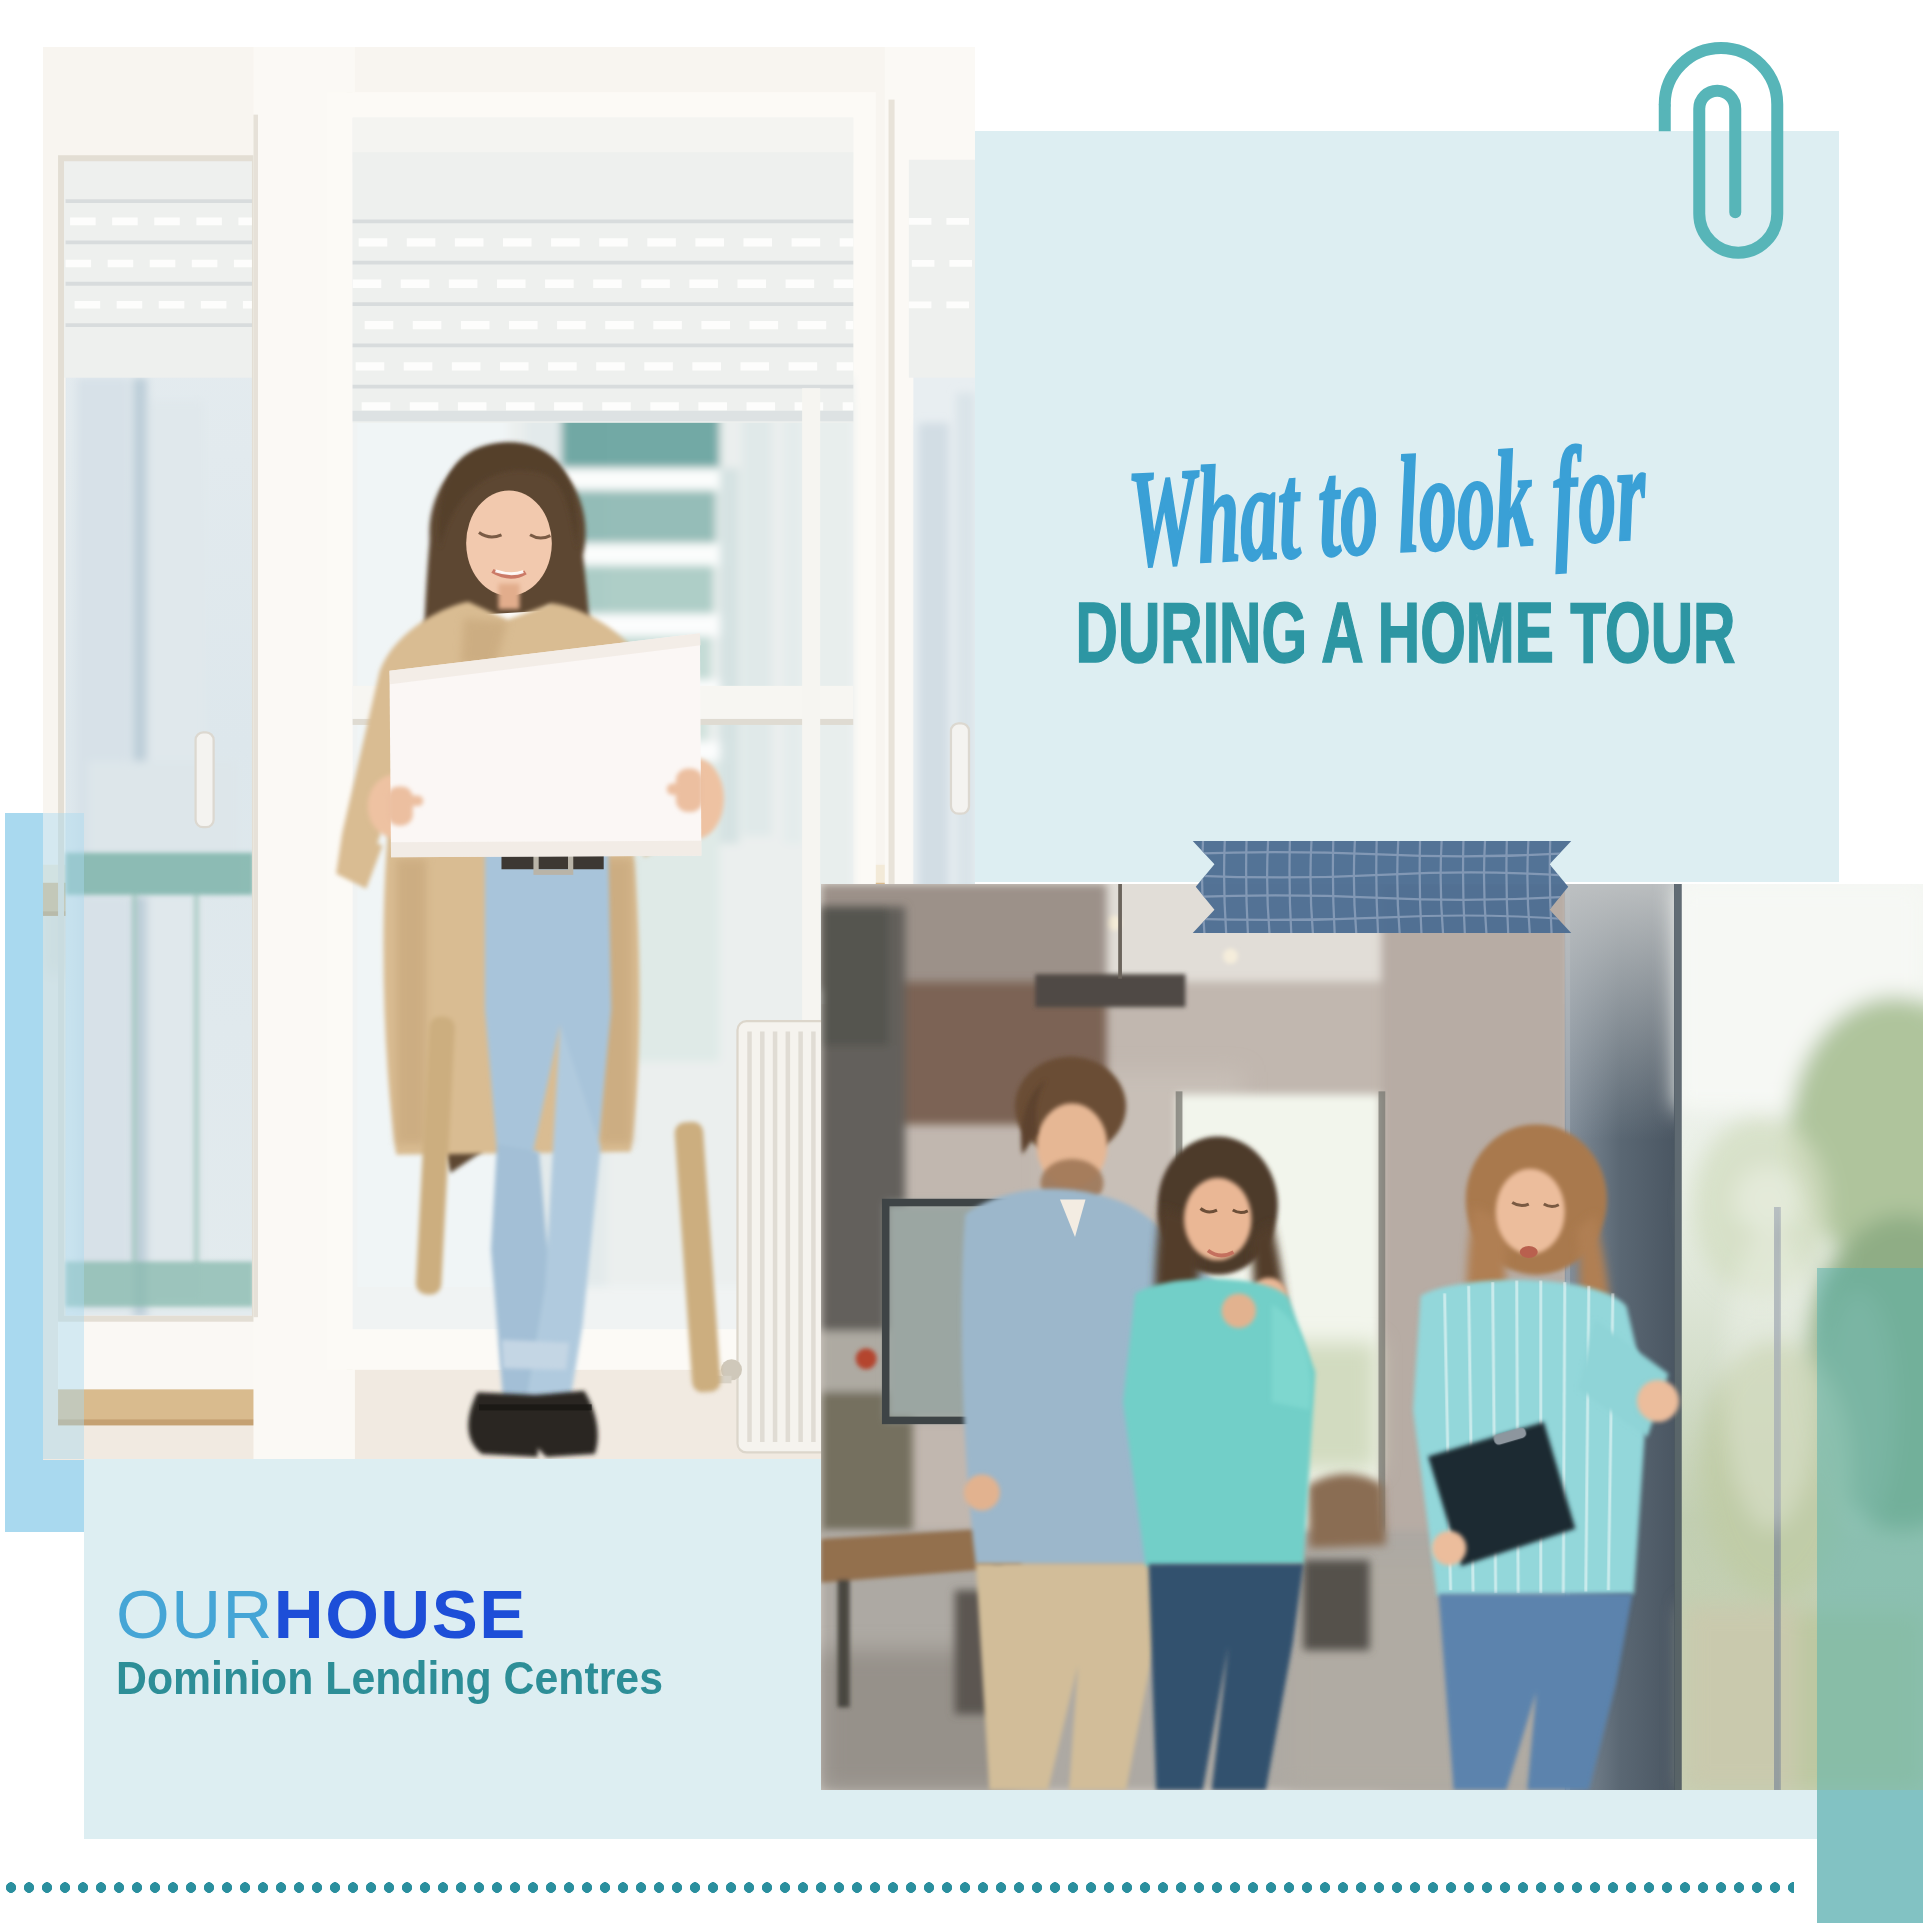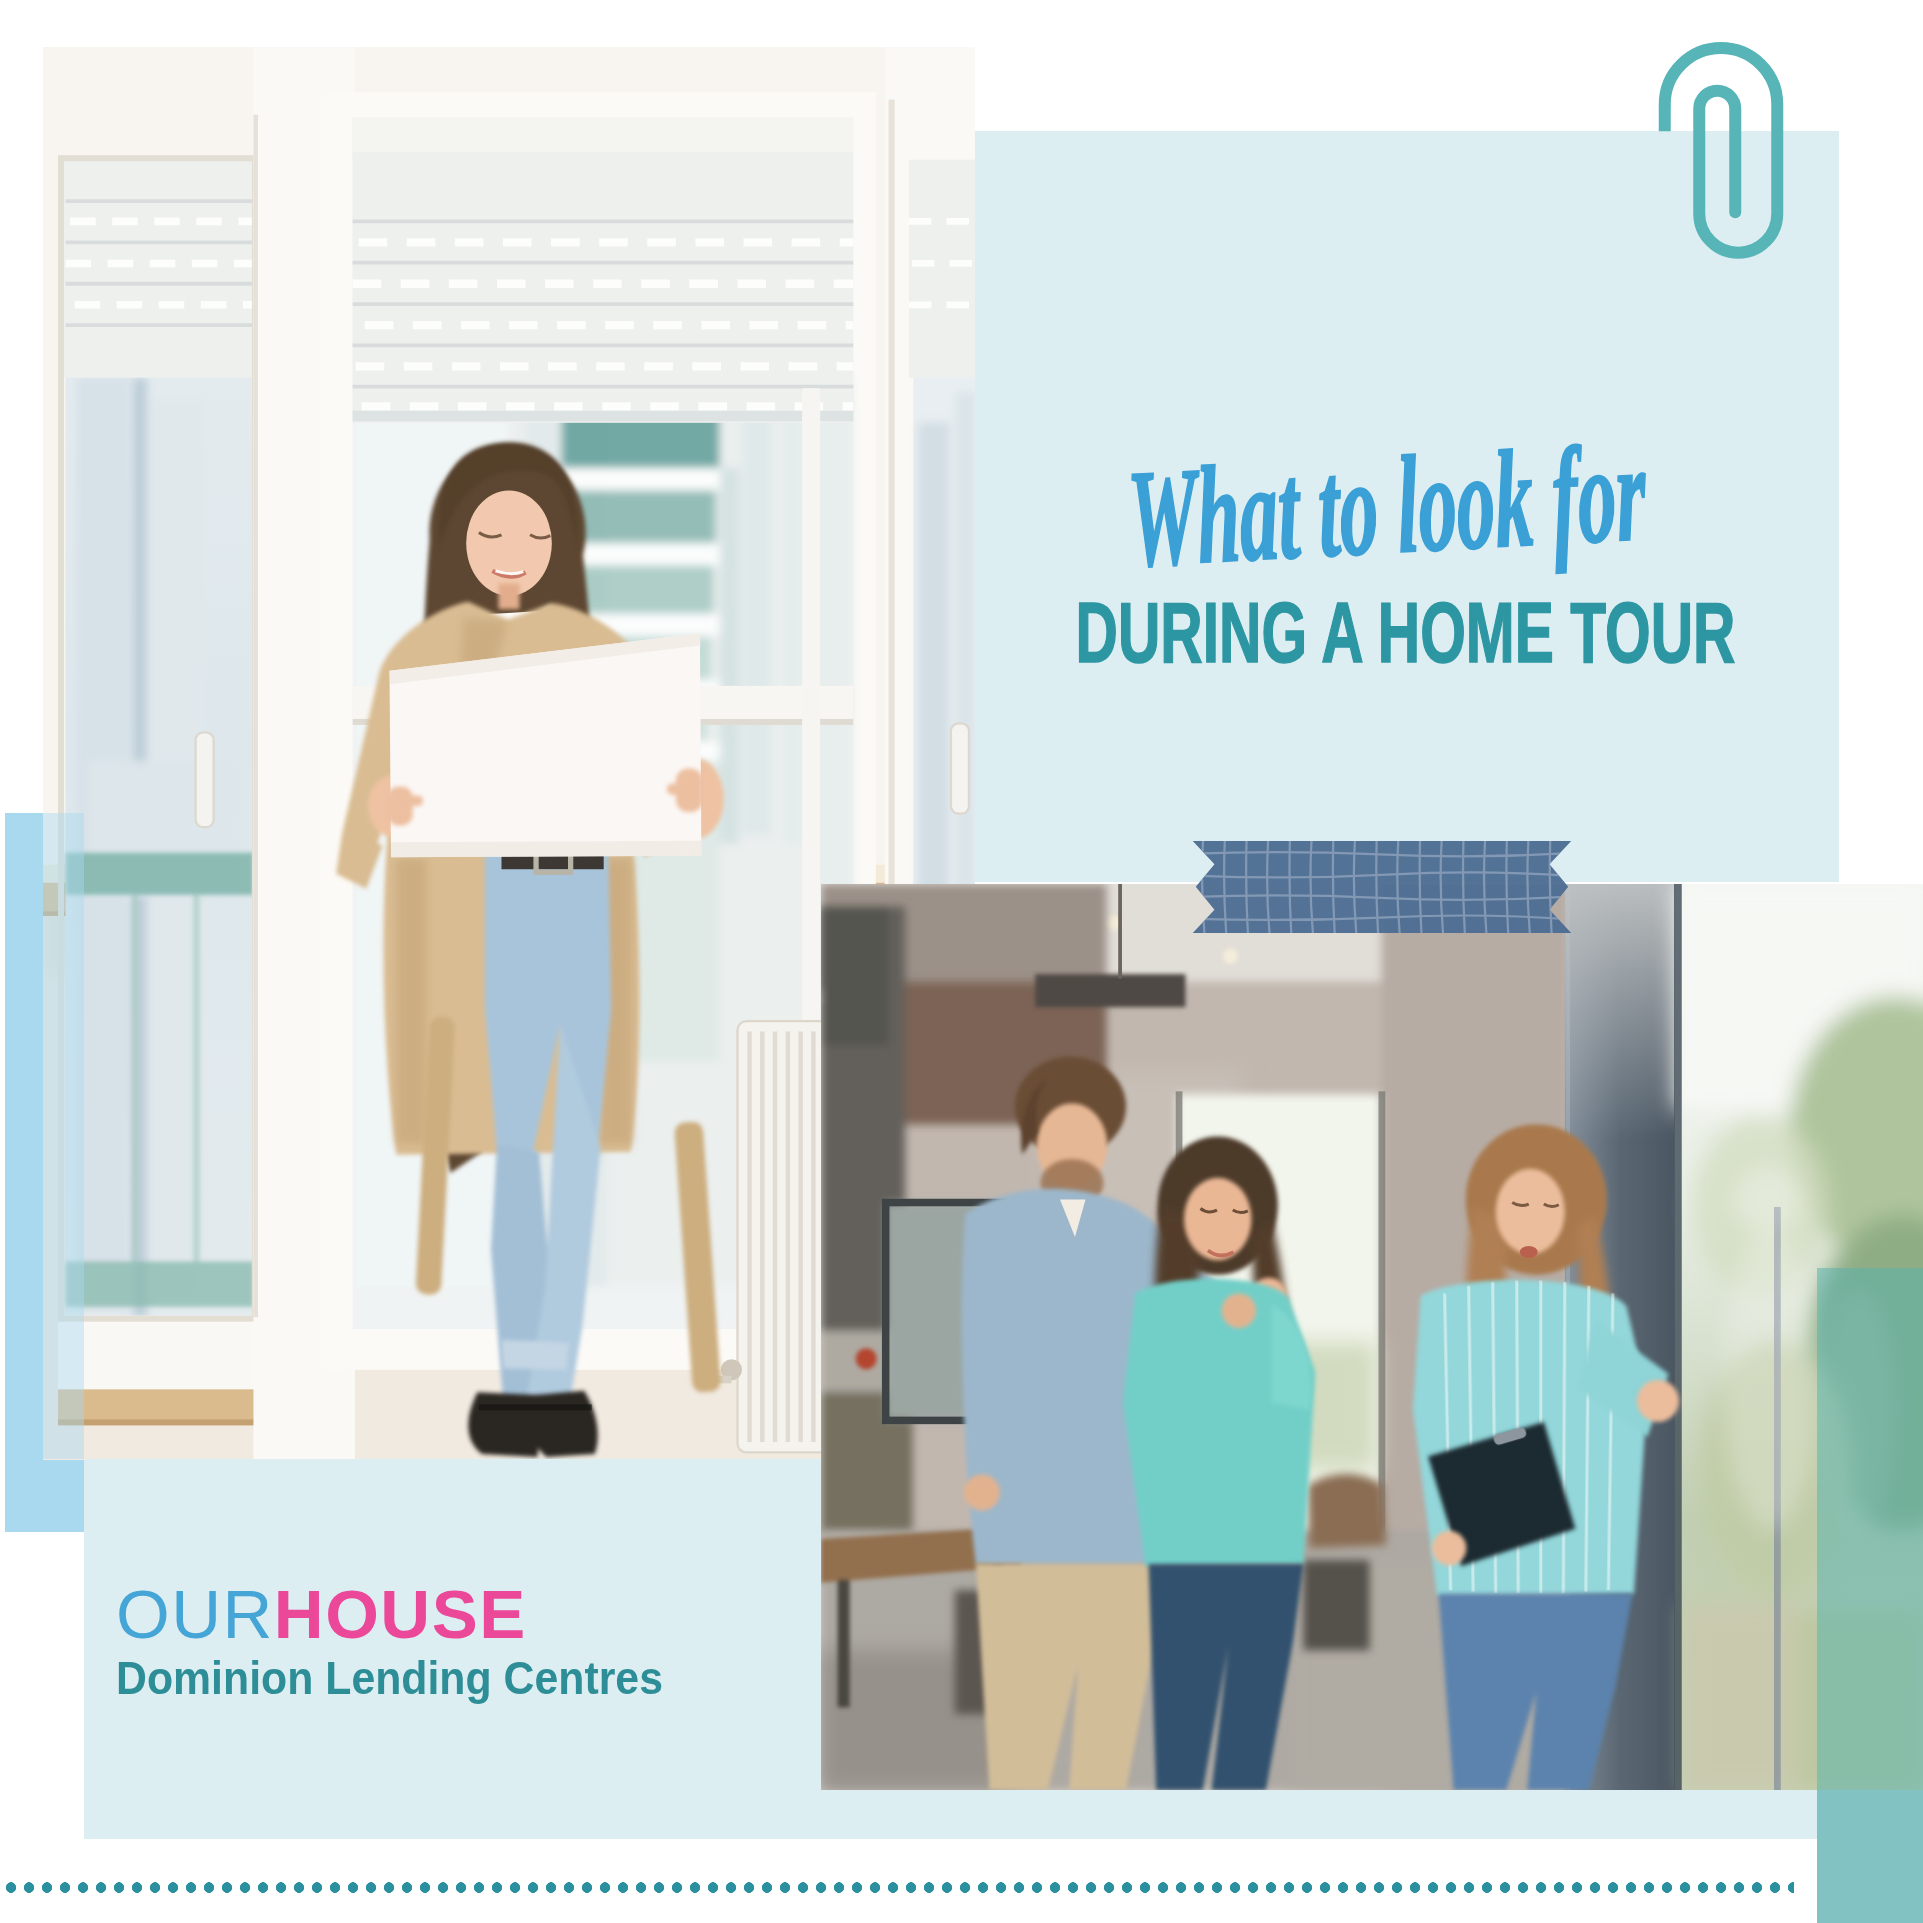--- a/index.html
+++ b/index.html
@@ -243,21 +243,21 @@
 <svg class="abs" style="left:975px;top:406px;" width="864" height="210" viewBox="0 0 1150 280">
   <text x="550" y="195" text-anchor="middle" font-family="Liberation Serif" font-style="italic" font-weight="bold" font-size="185" fill="#3aa0d6" stroke="#3aa0d6" stroke-width="3" textLength="690" lengthAdjust="spacingAndGlyphs" transform="rotate(-3 550 160)">What to look for</text>
 </svg>
 
 <svg class="abs" style="left:975px;top:579px;" width="864" height="105" viewBox="0 0 1150 140">
   <text x="573" y="110" text-anchor="middle" font-family="Liberation Sans" font-weight="bold" font-size="114" fill="#2d96a3" stroke="#2d96a3" stroke-width="2" textLength="880" lengthAdjust="spacingAndGlyphs">DURING A HOME TOUR</text>
 </svg>
 
 <div class="abs" style="left:84px;top:1459px;width:1755px;height:380px;background:#ddeef2;"></div>
 
-<div class="abs" style="left:116px;top:1580px;font-size:69px;font-weight:400;letter-spacing:1.5px;color:#45a5d6;line-height:1;">OUR<span style="font-weight:700;color:#ec4899;">HOUSE</span></div>
+<div class="abs" style="left:116px;top:1580px;font-size:69px;font-weight:400;letter-spacing:1.5px;color:#45a5d6;line-height:1;">OUR<span style="font-weight:700;color:#1d4ed8;">HOUSE</span></div>
 
 <svg class="abs" style="left:116px;top:1650px;" width="571" height="68" viewBox="0 0 760 90">
   <text x="0" y="58" font-family="Liberation Sans" font-weight="bold" font-size="61" fill="#2d8e97" textLength="728" lengthAdjust="spacingAndGlyphs">Dominion Lending Centres</text>
 </svg>
 
 <svg class="abs" style="left:821px;top:884px;" width="1103" height="906" viewBox="0 0 1468 1206">
   <defs>
     <filter id="c3" x="-30%" y="-30%" width="160%" height="160%">
         <feGaussianBlur stdDeviation="3"></feGaussianBlur>
       </filter>

